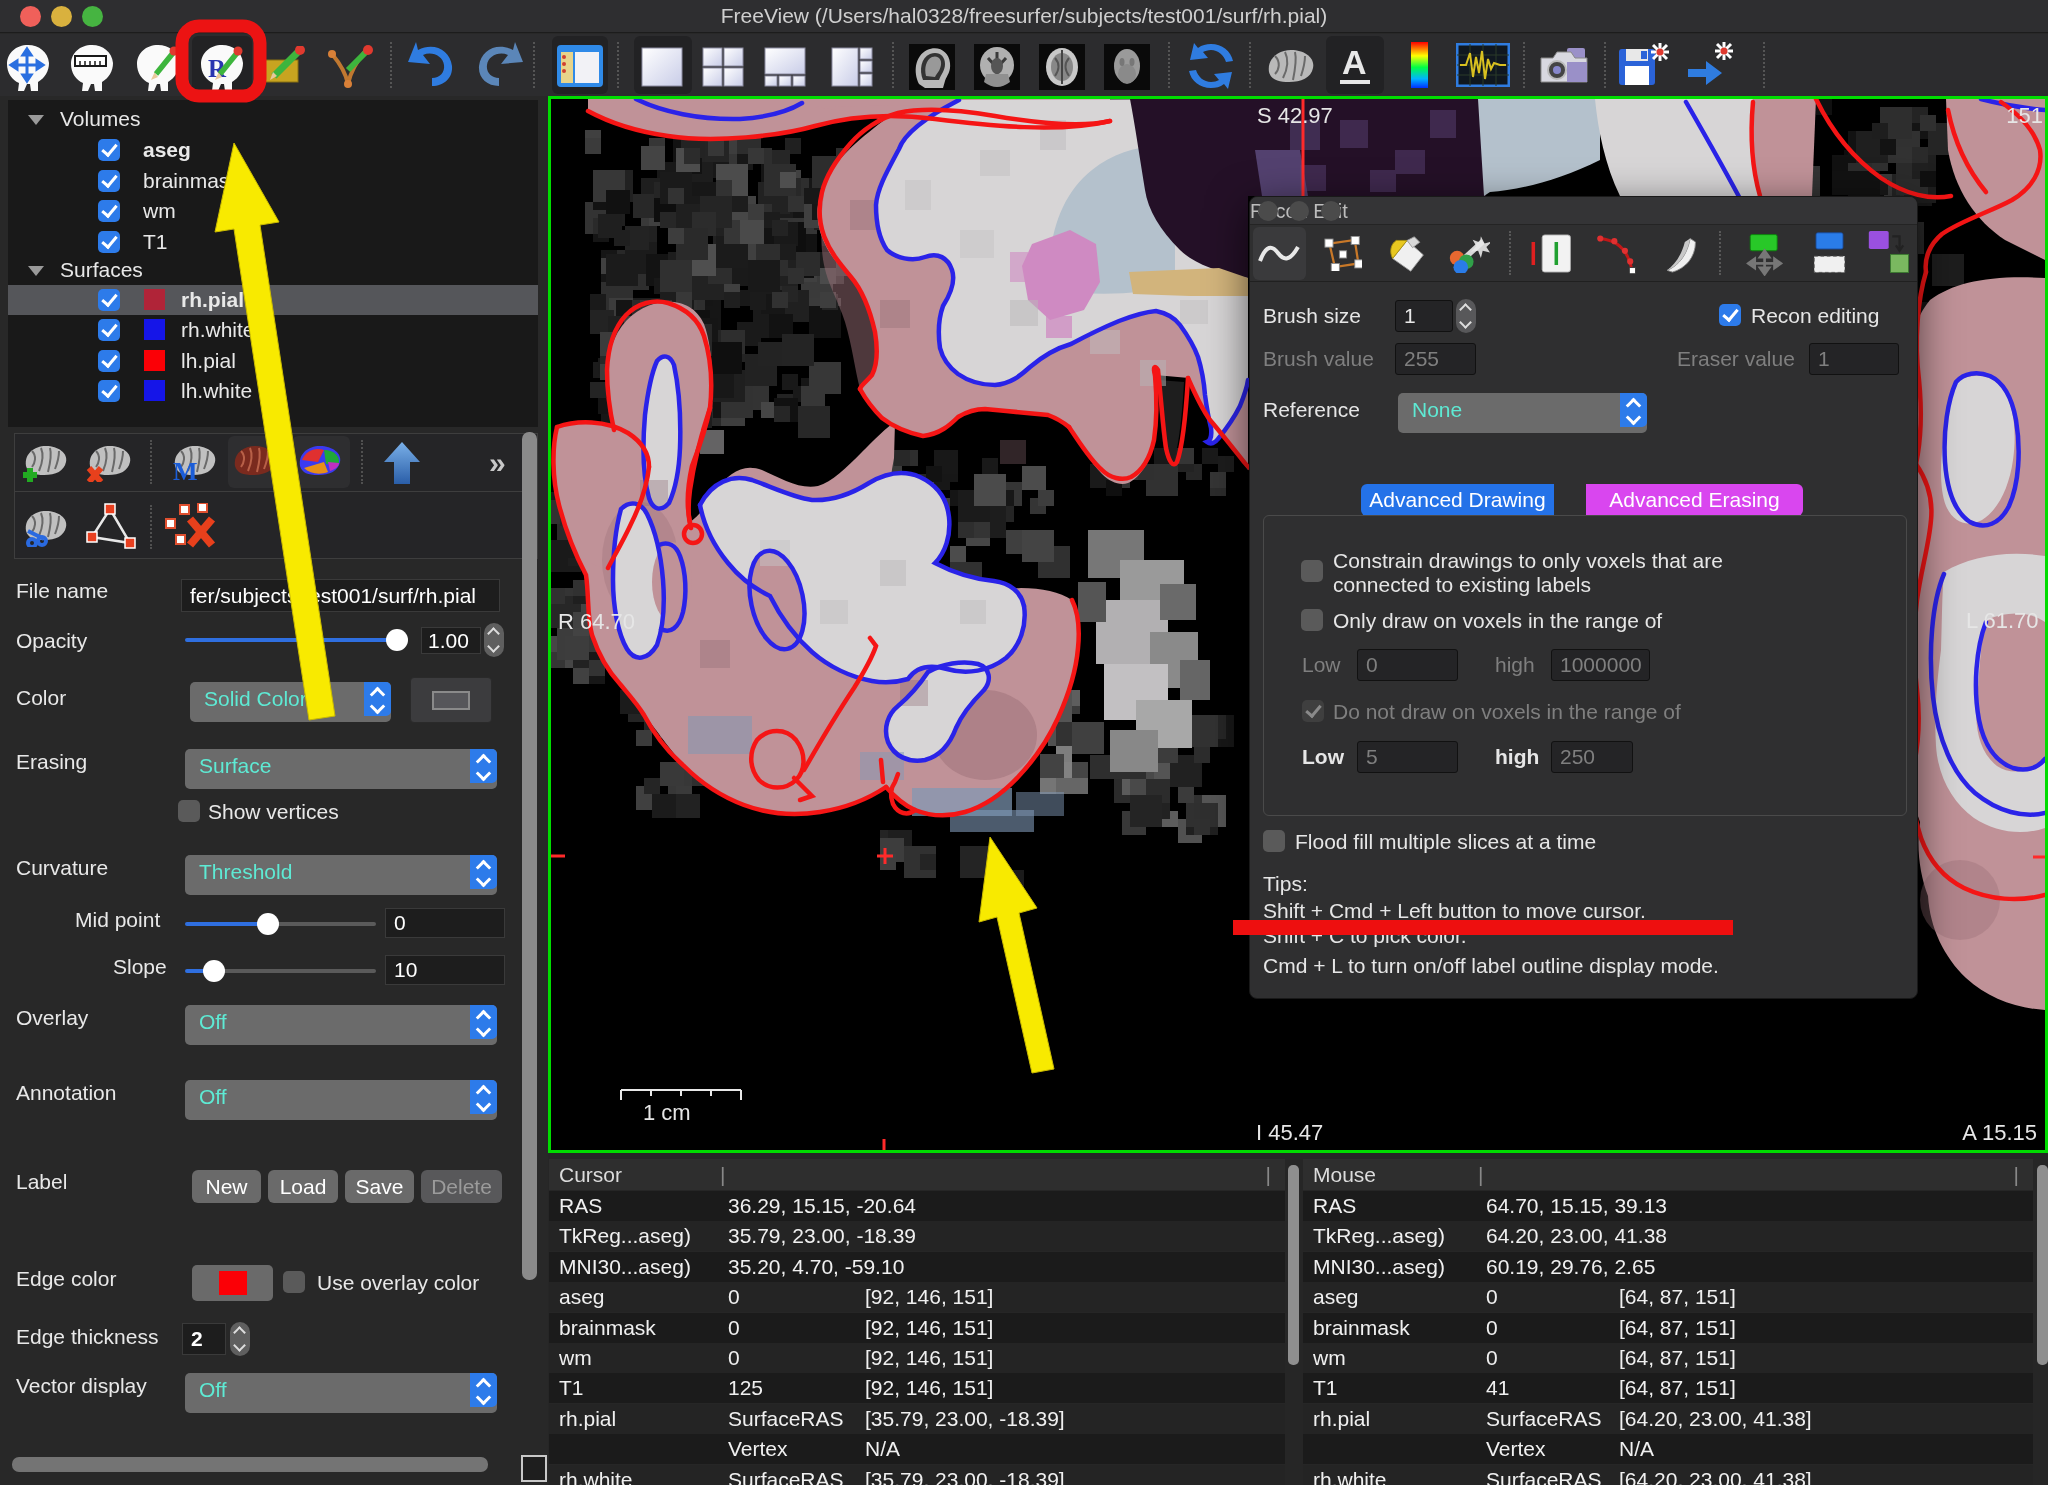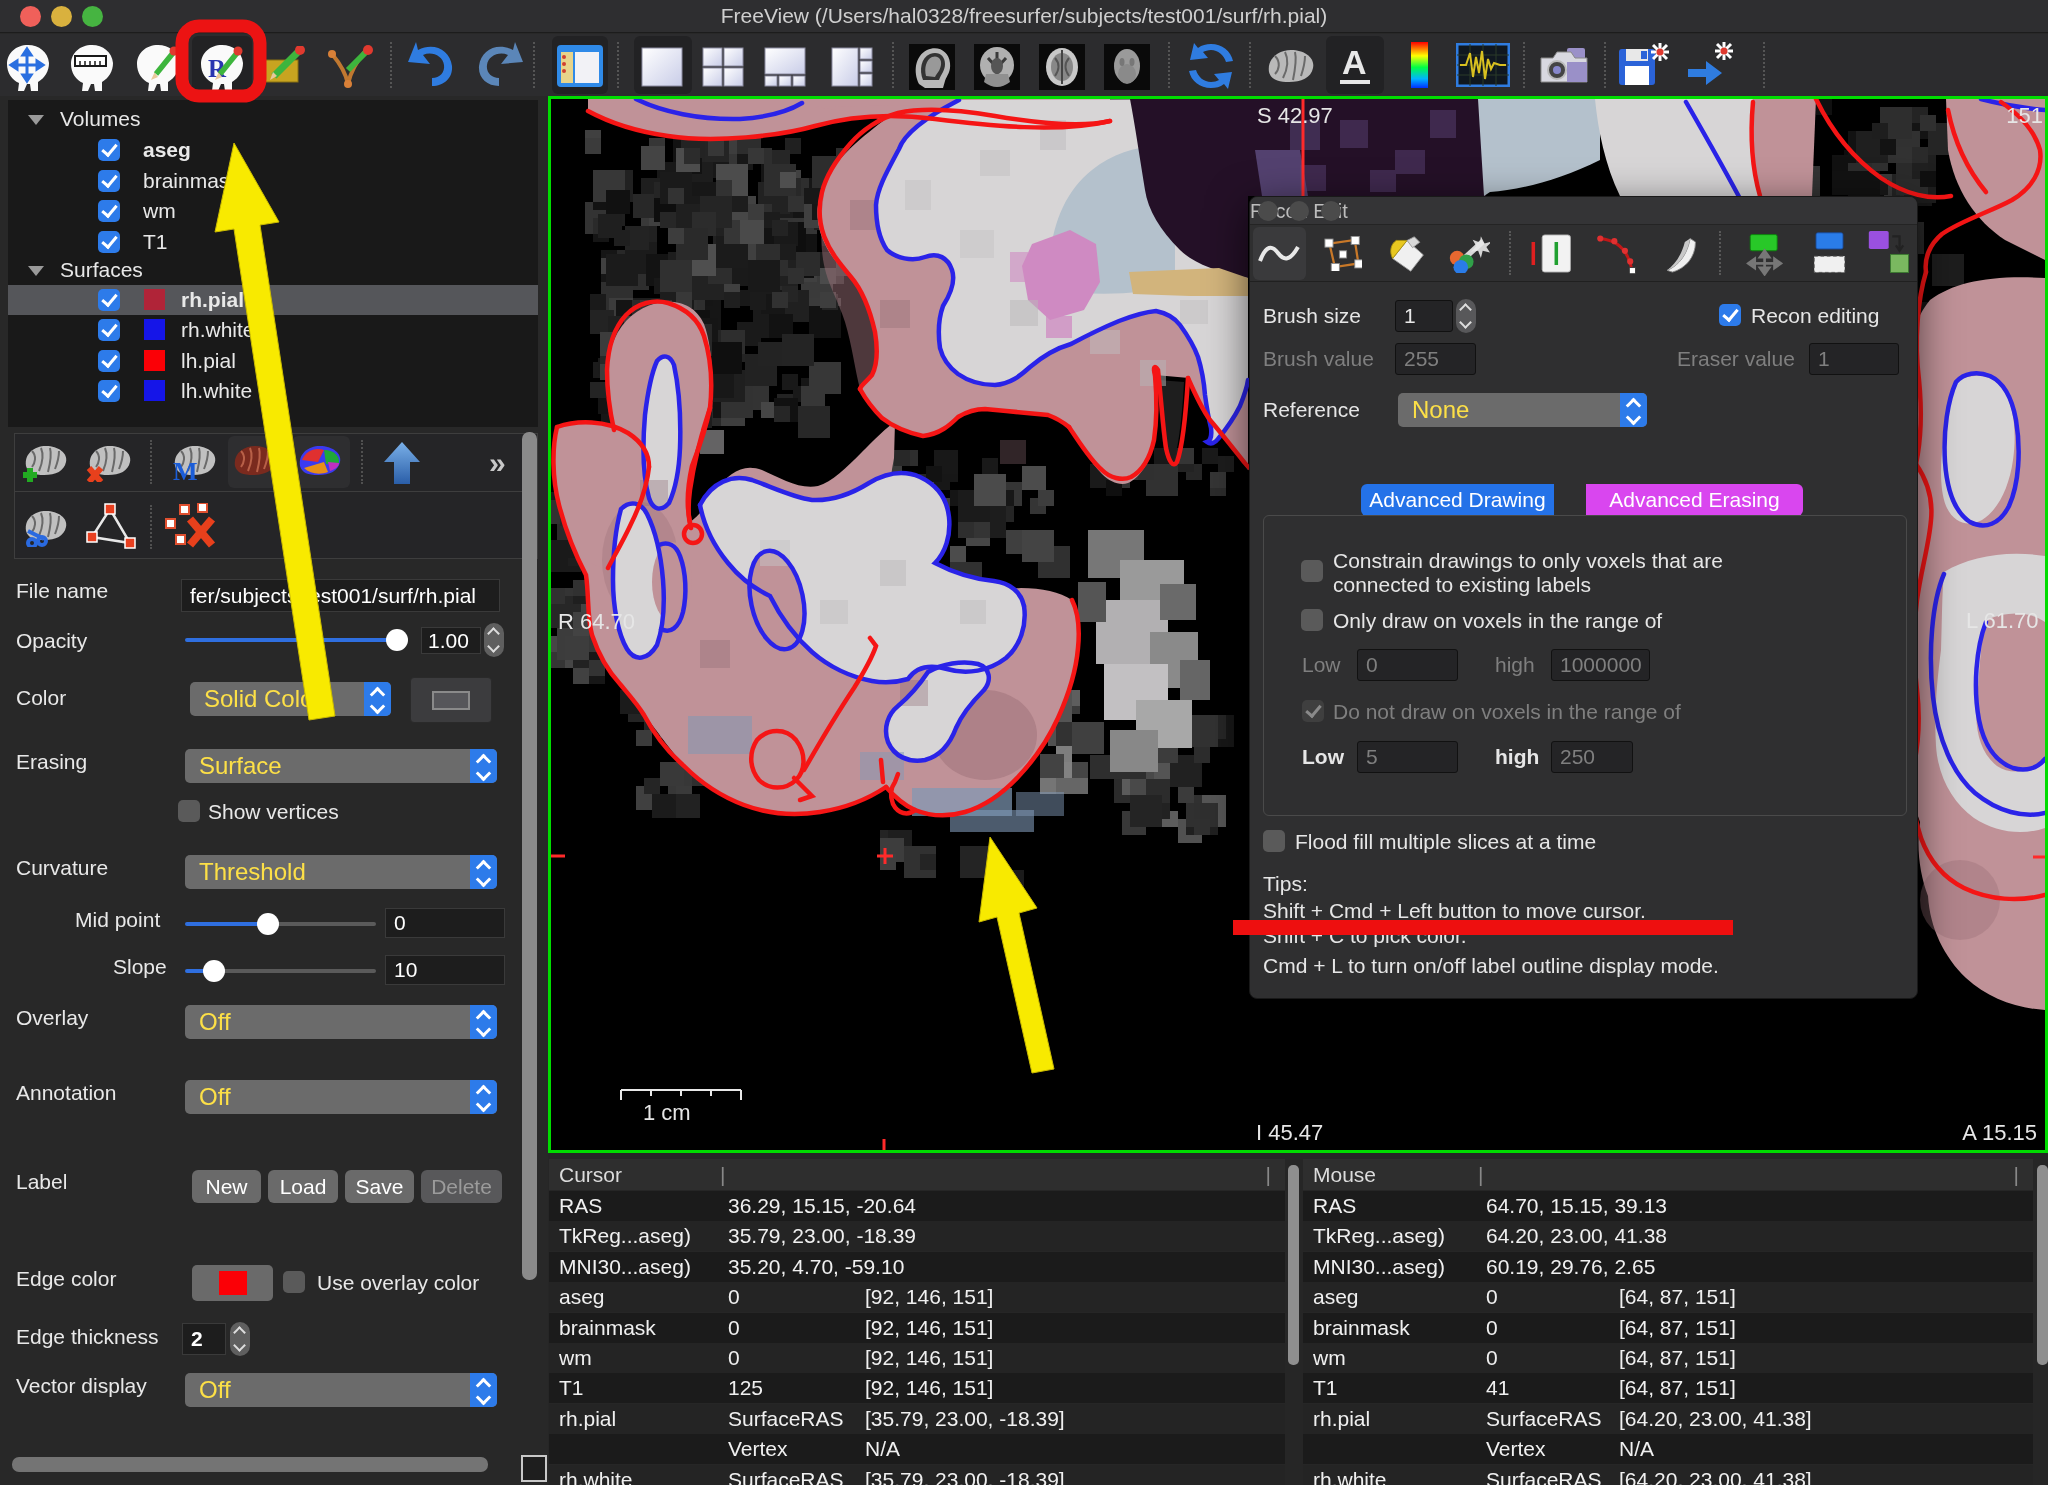--- a/index.html
+++ b/index.html
@@ -18,21 +18,21 @@
 #tree { position:absolute; left:8px; top:4px; width:530px; height:327px; background:#191919; color:#e8e8e8; font-size:21px; }
 .trow { position:absolute; left:0; width:530px; height:30px; line-height:30px; }
 .tri { position:absolute; left:20px; top:11px; width:0; height:0; border-left:8px solid transparent; border-right:8px solid transparent; border-top:10px solid #9a9a9a; }
 .cb { position:absolute; width:22px; height:22px; border-radius:5px; background:#5a5a5a; }
 .cb.on { background:#2d7bea; }
 .cb.on:after { content:""; position:absolute; left:7px; top:2px; width:6px; height:12px; border:solid #fff; border-width:0 3px 3px 0; transform:rotate(40deg); }
 .cb.dim { background:#3f3f3f; }
 .cb.dim:after { border-color:#8a8a8a; }
 .swatch { position:absolute; top:4px; left:136px; width:21px; height:21px; }
 label.fl { position:absolute; color:#e8e8e8; font-size:21px; }
-.combo { position:absolute; height:34px; background:#6b6b6b; border-radius:5px; color:#fde047; font-size:24px; line-height:34px; padding-left:14px; }
+.combo { position:absolute; height:40px; background:#6b6b6b; border-radius:5px; color:#5eead4; font-size:21px; line-height:34px; padding-left:14px; }
 .combo .cap { position:absolute; right:0; top:0; width:27px; height:34px; background:#2d7bea; border-radius:0 5px 5px 0; }
 .cap:before { content:""; position:absolute; left:8px; top:7px; width:8px; height:8px; border:solid #fff; border-width:3px 3px 0 0; transform:rotate(-45deg); }
 .cap:after  { content:""; position:absolute; left:8px; top:19px; width:8px; height:8px; border:solid #fff; border-width:0 0 3px 3px; transform:rotate(-45deg); }
 .field { position:absolute; background:#1d1d1d; border:1px solid #3a3a3a; color:#fff; font-size:21px; }
 .btn { position:absolute; height:33px; background:#6a6a6a; border-radius:6px; color:#fff; font-size:21px; text-align:center; line-height:33px; }
 .sliderline { position:absolute; height:4px; border-radius:2px; }
 .knob { position:absolute; width:22px; height:22px; border-radius:50%; background:#fff; }
 .spin { position:absolute; width:20px; height:34px; background:#5f5f5f; border-radius:10px; }
 .spin:before { content:""; position:absolute; left:5px; top:6px; width:7px; height:7px; border:solid #ddd; border-width:2px 2px 0 0; transform:rotate(-45deg); }
 .spin:after { content:""; position:absolute; left:5px; top:19px; width:7px; height:7px; border:solid #ddd; border-width:0 0 2px 2px; transform:rotate(-45deg); }

